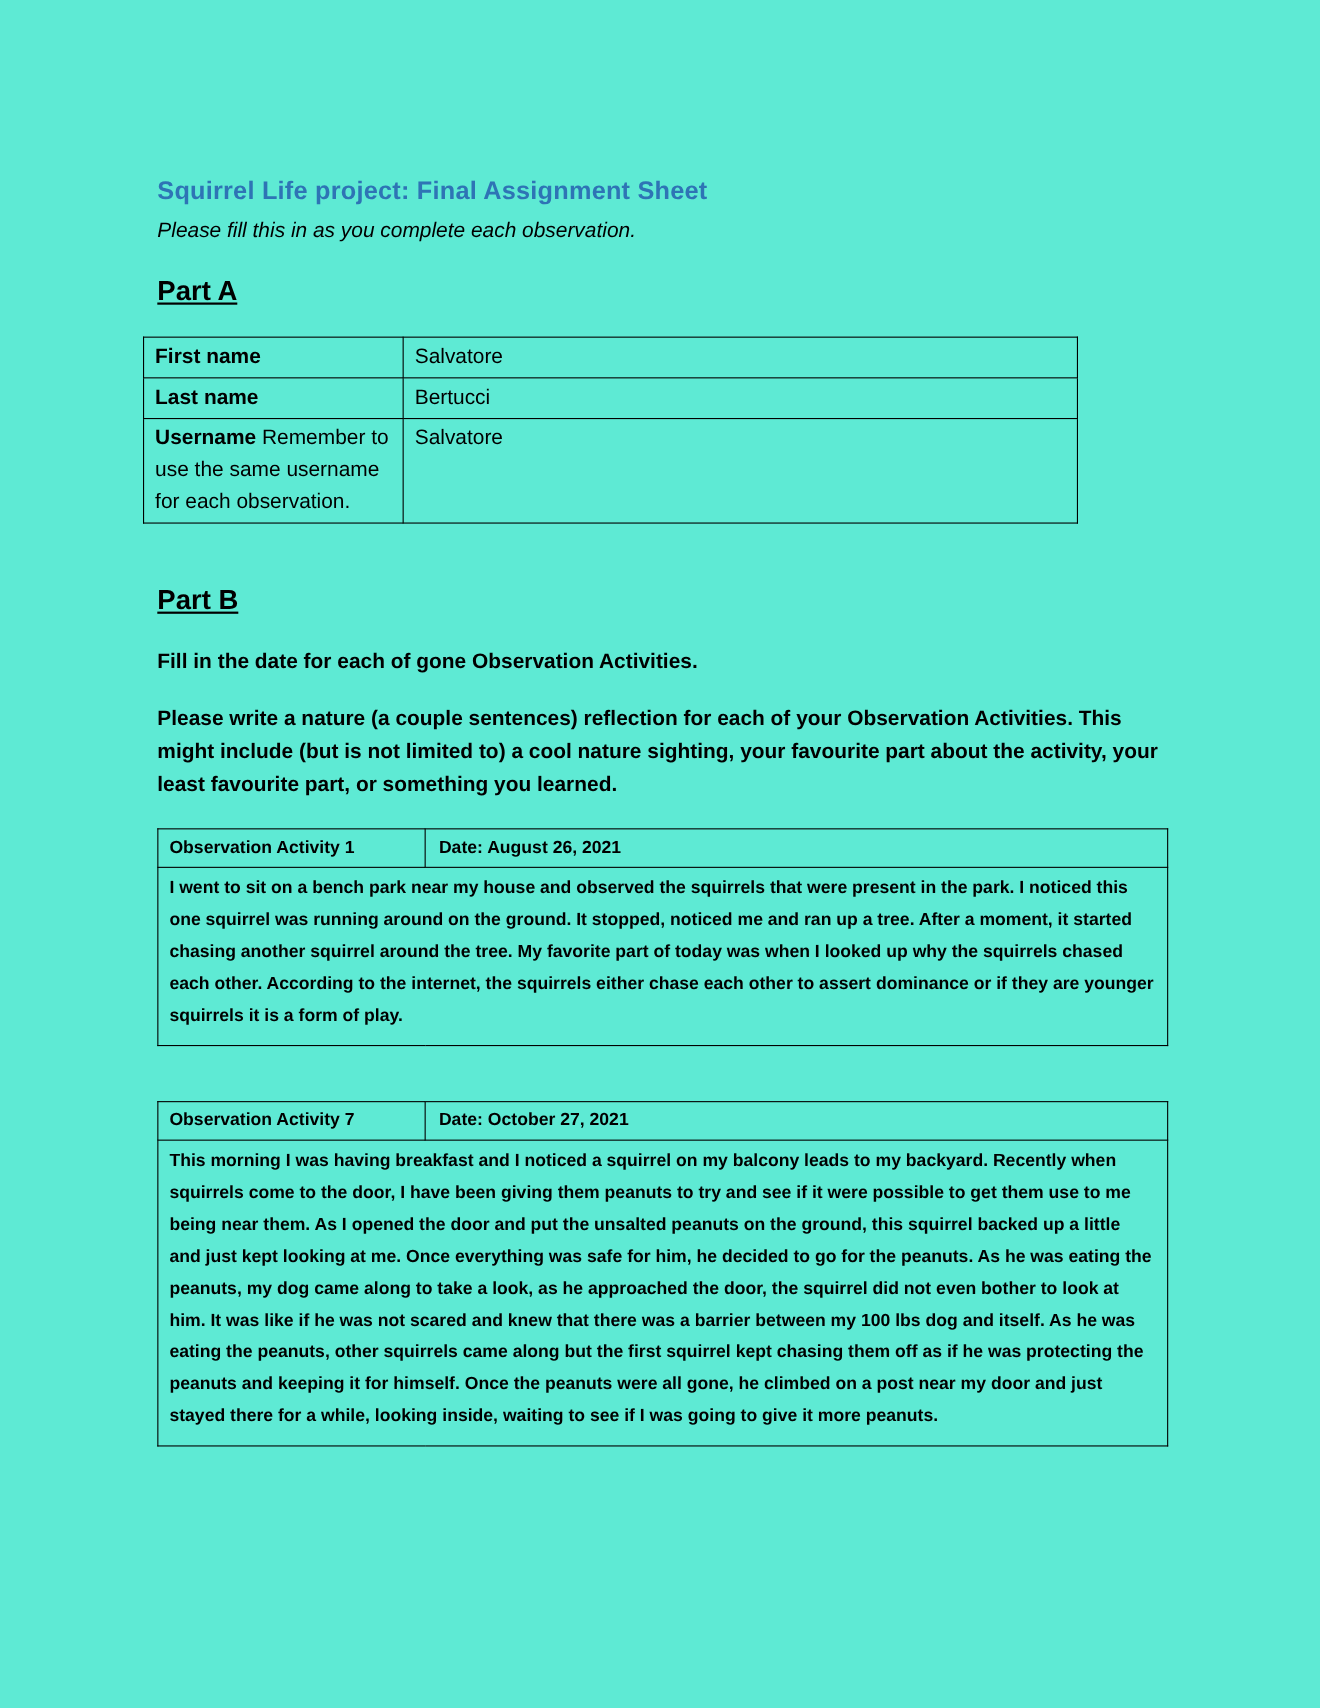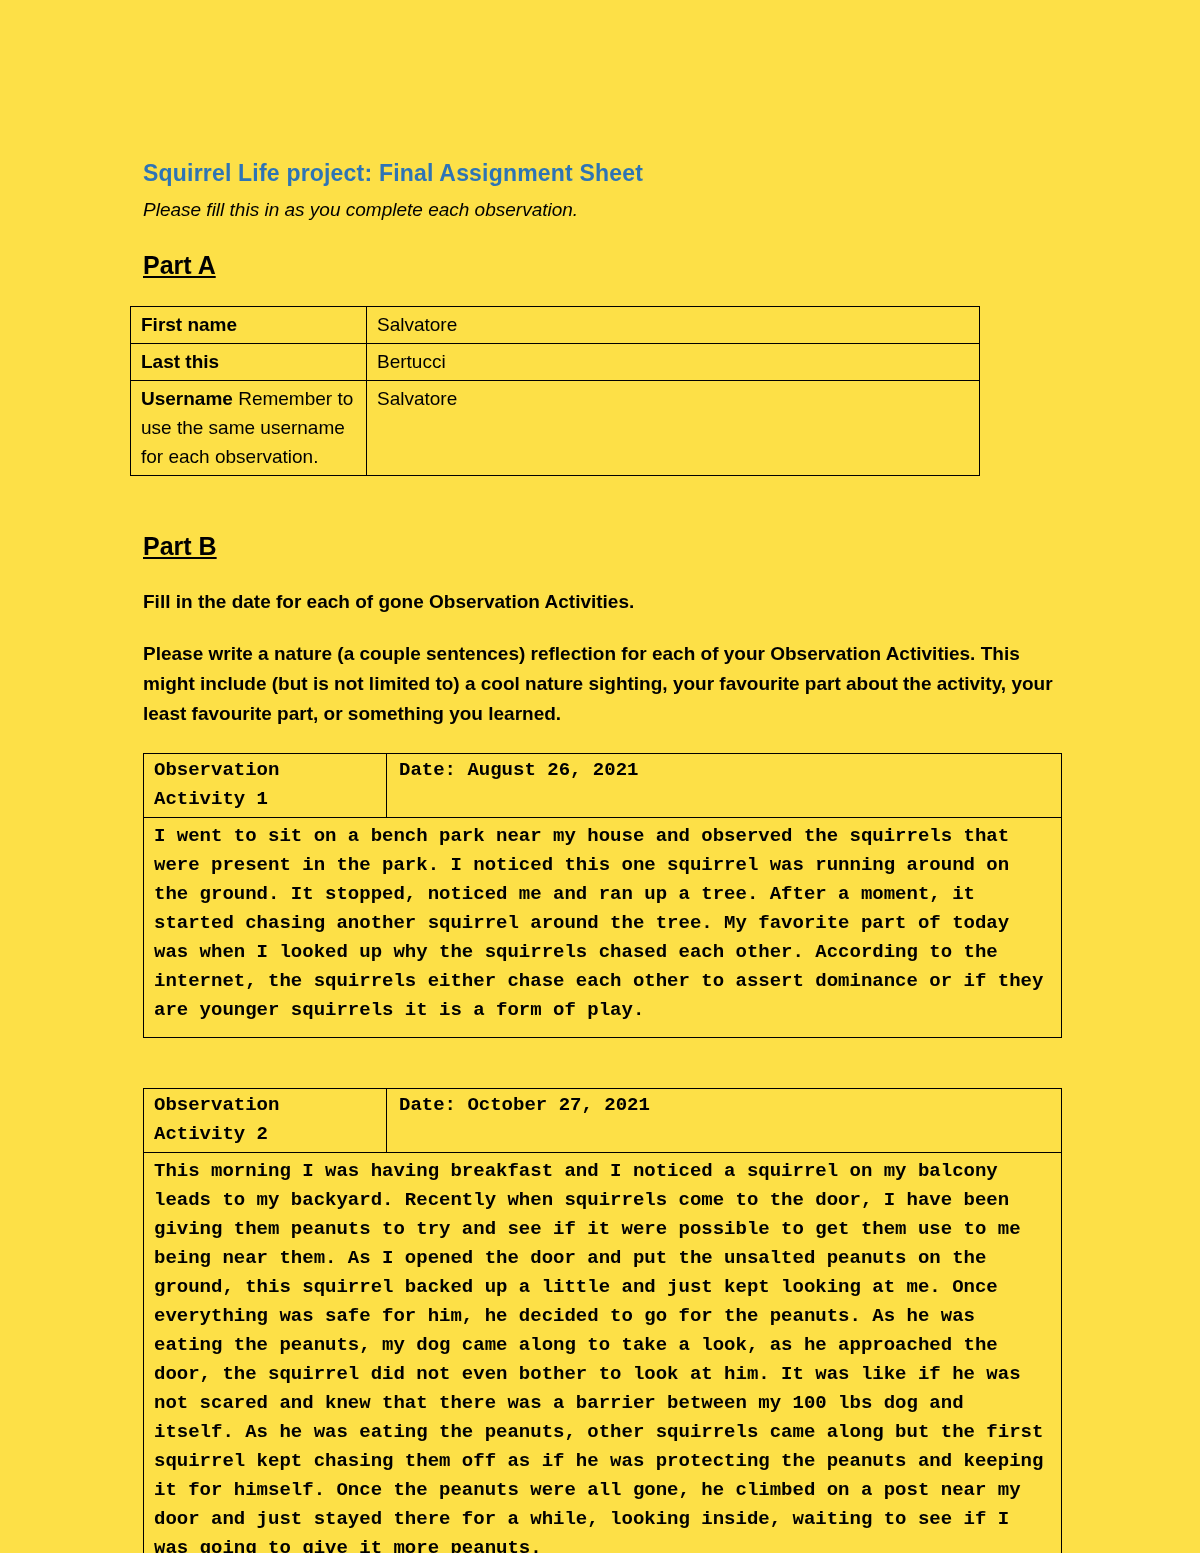--- a/index.html
+++ b/index.html
@@ -4,21 +4,21 @@
 <style>
   html, body {
     margin: 0;
     padding: 0;
     background: #ffffff;
   }
   .page {
     position: relative;
     width: 1200px;
     height: 1553px;
-    background: #fde047;
+    background: #5eead4;
     font-family: "Liberation Sans", sans-serif;
     color: #000000;
     box-sizing: border-box;
     padding: 160px 140px 0 143px;
     overflow: hidden;
   }
   .doc-title {
     color: #2e74b5;
     font-size: 23px;
     font-weight: 600;
@@ -67,23 +67,22 @@
 
   
   table.obs {
     border-collapse: collapse;
     width: 919px;
     table-layout: fixed;
   }
   table.obs td {
     border: 1px solid #000;
     vertical-align: top;
-    font-size: 19px;
+    font-size: 16px;
     font-weight: 700;
-    font-family: Liberation Mono, monospace;
   }
   table.obs td.obs-title-cell {
     width: 222px;
     padding: 2px 10px 3px 10px;
     line-height: 29px;
   }
   table.obs td.obs-date-cell {
     padding: 2px 10px 3px 12px;
     line-height: 29px;
   }
@@ -111,21 +110,21 @@
       <tr>
         <td class="label-cell">
           <span class="cell-label">First name</span>
         </td>
         <td>
           <span class="cell-value">Salvatore</span>
         </td>
       </tr>
       <tr>
         <td class="label-cell">
-          <span class="cell-label">Last this</span>
+          <span class="cell-label">Last name</span>
         </td>
         <td>
           <span class="cell-value">Bertucci</span>
         </td>
       </tr>
       <tr>
         <td class="label-cell">
           <span class="cell-label">Username</span>
           <span class="cell-note">Remember to use the same username for each observation.</span>
         </td>
@@ -154,21 +153,21 @@
         <td class="obs-body-cell" colspan="2">I went to sit on a bench park near my house and observed the squirrels that were present in the park. I noticed this one squirrel was running around on the ground. It stopped, noticed me and ran up a tree. After a moment, it started chasing another squirrel around the tree. My favorite part of today was when I looked up why the squirrels chased each other. According to the internet, the squirrels either chase each other to assert dominance or if they are younger squirrels it is a form of play.</td>
       </tr>
     </tbody>
   </table>
 
   <div class="gap-between-tables"></div>
 
   <table class="obs">
     <tbody>
       <tr>
-        <td class="obs-title-cell">Observation Activity 2</td>
+        <td class="obs-title-cell">Observation Activity 7</td>
         <td class="obs-date-cell">Date: October 27, 2021</td>
       </tr>
       <tr>
         <td class="obs-body-cell" colspan="2">This morning I was having breakfast and I noticed a squirrel on my balcony leads to my backyard. Recently when squirrels come to the door, I have been giving them peanuts to try and see if it were possible to get them use to me being near them. As I opened the door and put the unsalted peanuts on the ground, this squirrel backed up a little and just kept looking at me. Once everything was safe for him, he decided to go for the peanuts. As he was eating the peanuts, my dog came along to take a look, as he approached the door, the squirrel did not even bother to look at him. It was like if he was not scared and knew that there was a barrier between my 100 lbs dog and itself. As he was eating the peanuts, other squirrels came along but the first squirrel kept chasing them off as if he was protecting the peanuts and keeping it for himself. Once the peanuts were all gone, he climbed on a post near my door and just stayed there for a while, looking inside, waiting to see if I was going to give it more peanuts.</td>
       </tr>
     </tbody>
   </table>
 
 </div>
 

